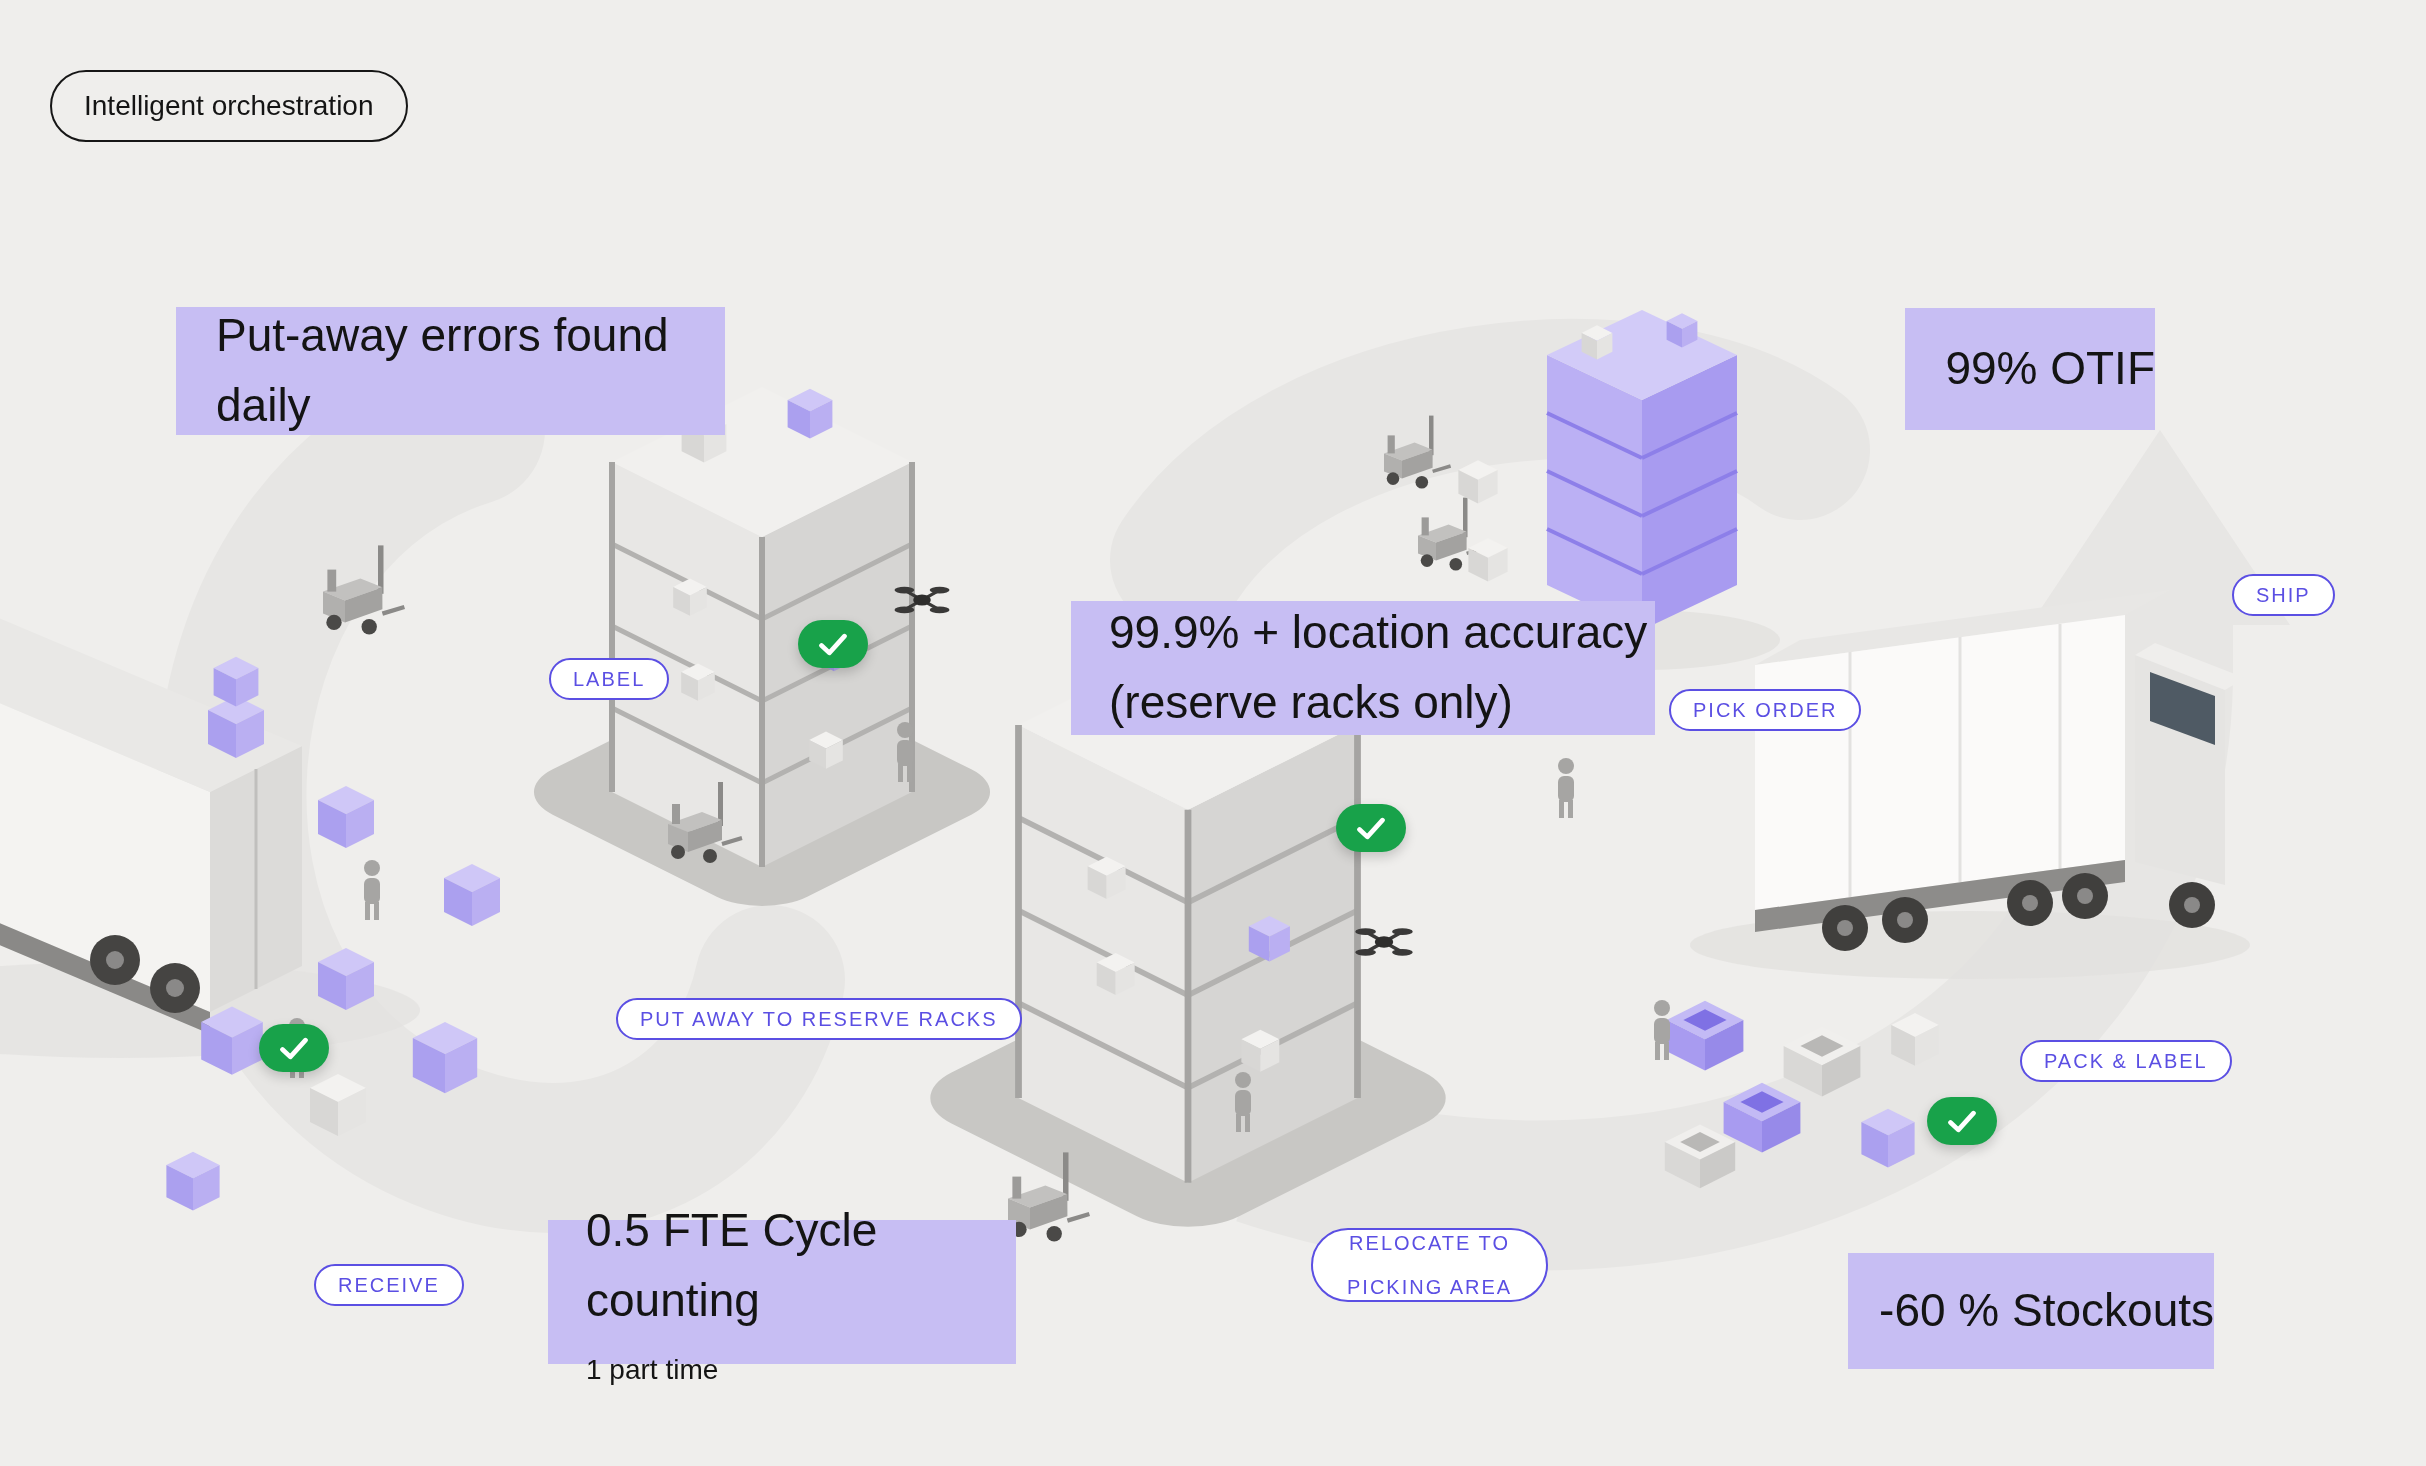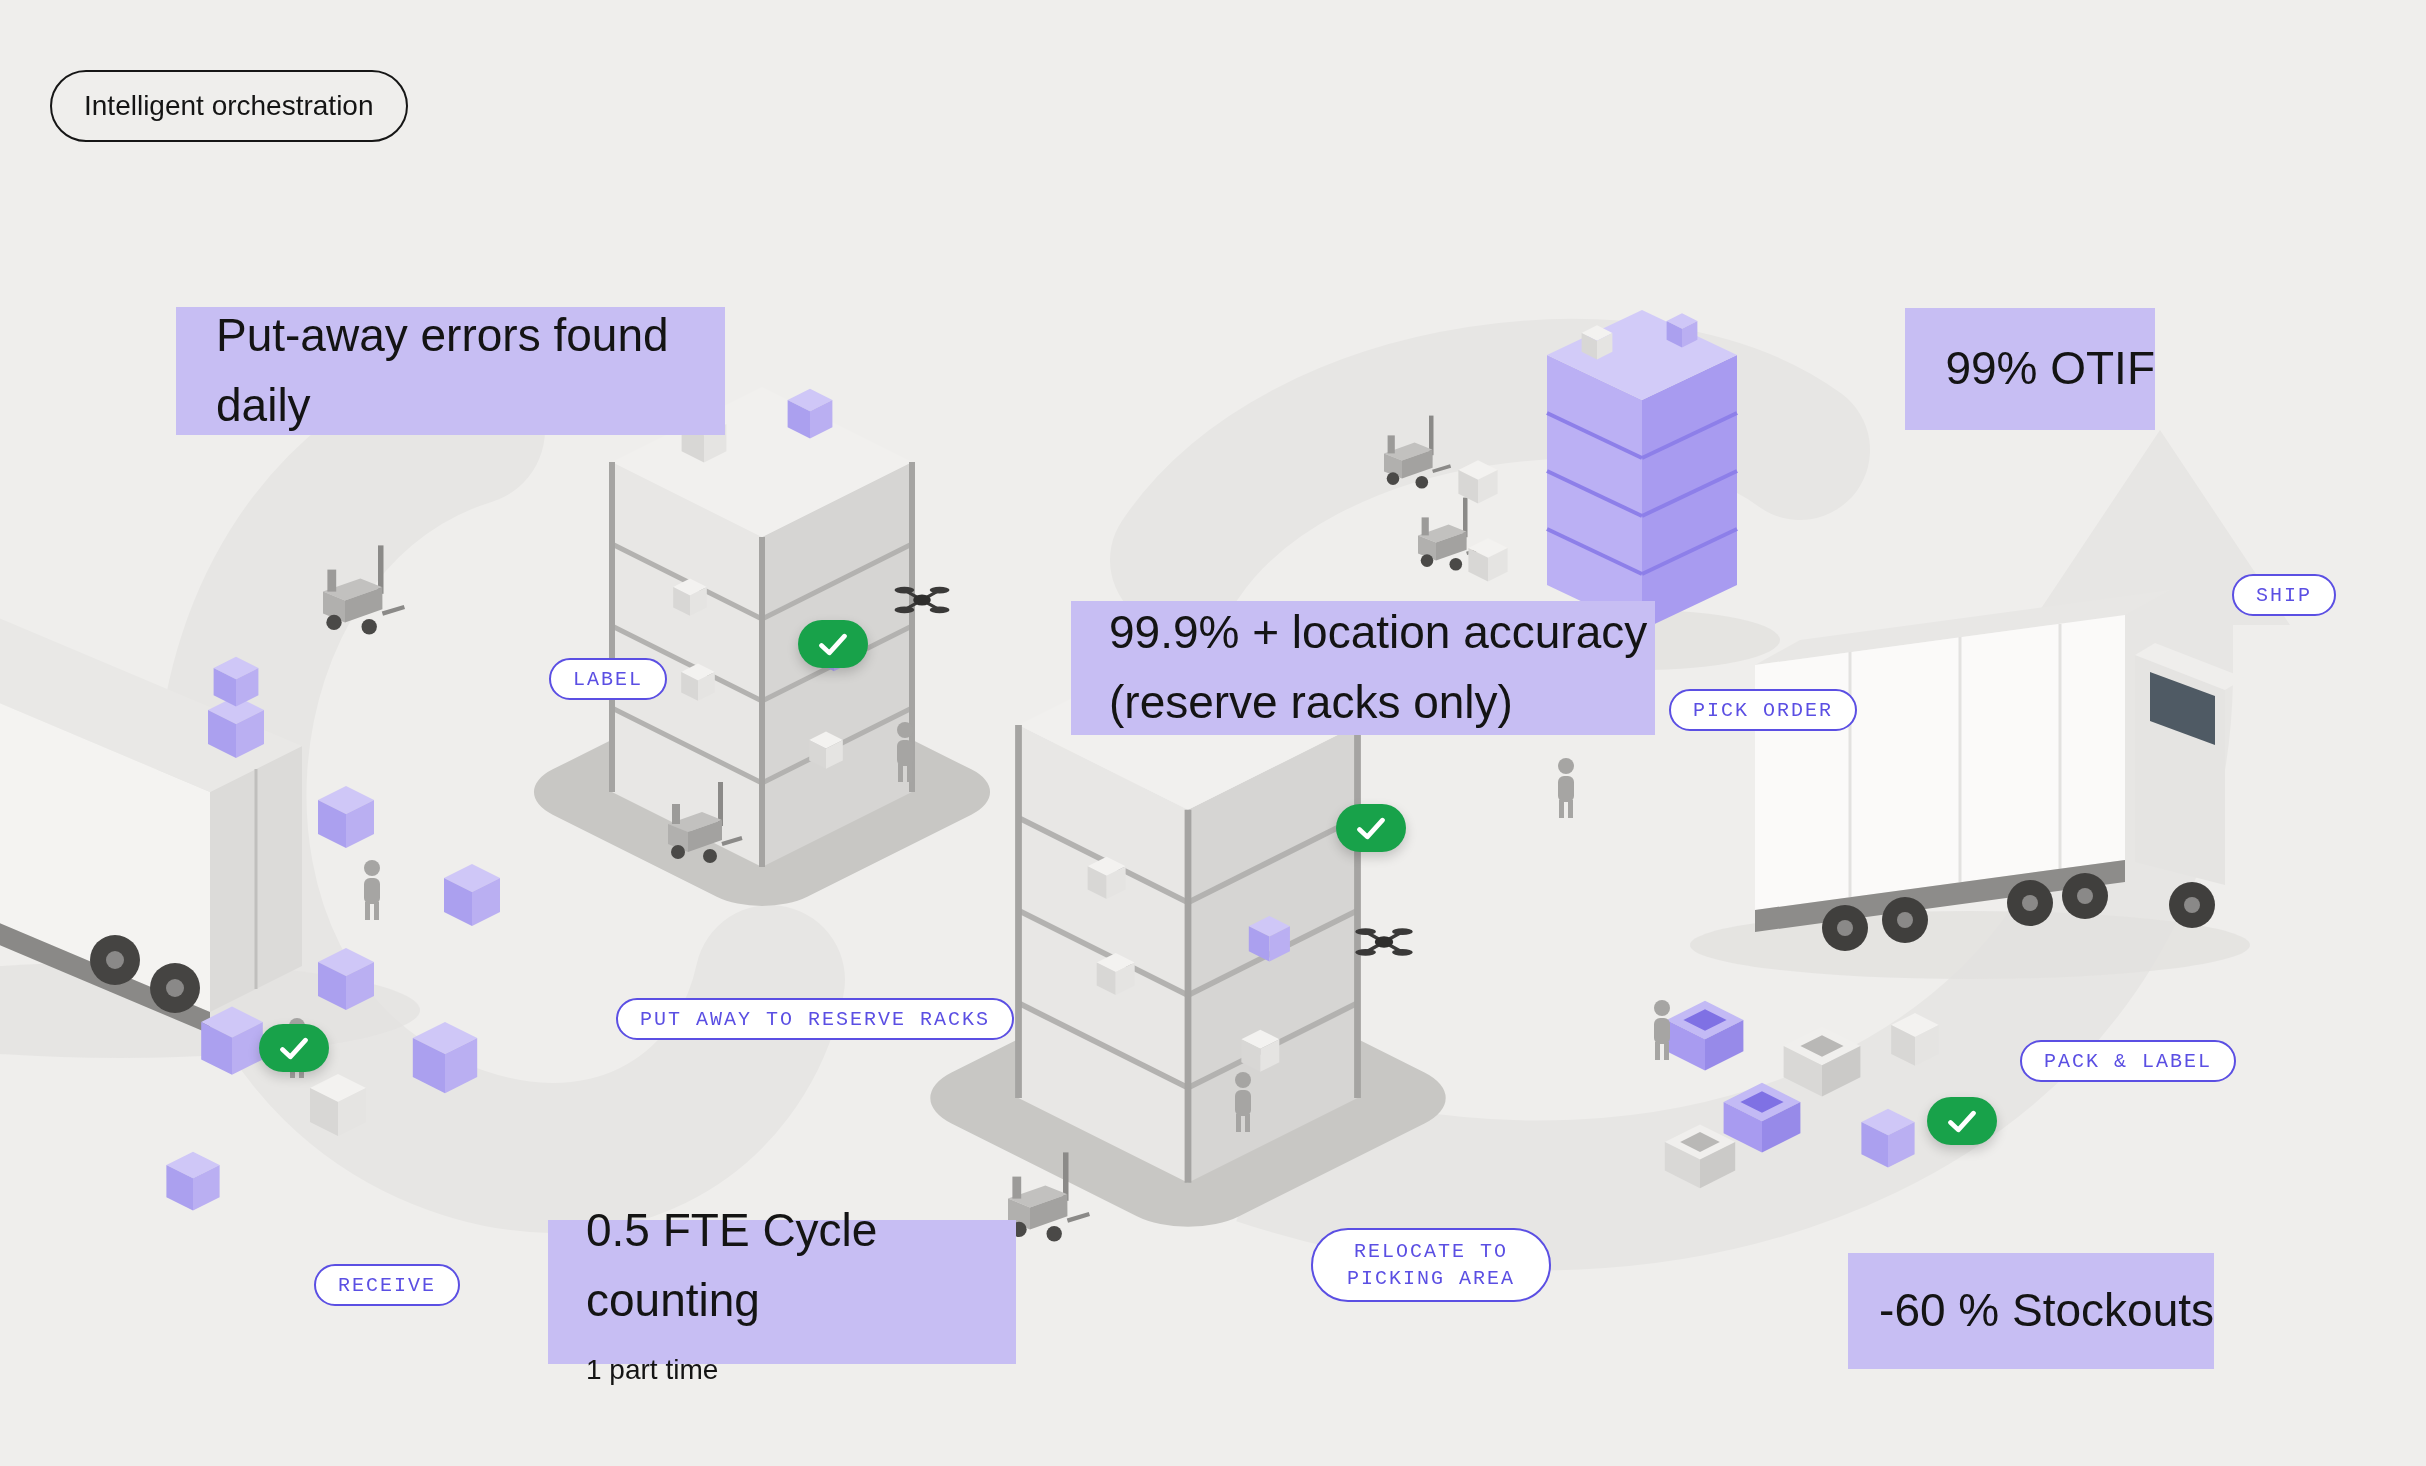--- a/index.html
+++ b/index.html
@@ -36,39 +36,40 @@
     justify-content: center;
   }
   .callout.center { align-items: flex-end; text-align: center; }
   .callout .big { font-size: 46px; line-height: 1.52; color: #141414; }
   .callout .small { font-size: 28px; line-height: 1.3; margin-top: 16px; color: #141414; }
 
   .pill {
     position: absolute;
     display: inline-flex;
     align-items: center;
-    justify-content: center;
+    justify-content: flex-start;
     height: 42px;
     padding: 0 22px;
     background: #ffffff;
     border: 2px solid #5b4fe3;
     border-radius: 22px;
     color: #5b4fe3;
-    font-family: Liberation Mono, monospace;
+    font-family: Liberation Sans, sans-serif;
     font-size: 20px;
     letter-spacing: 2px;
     white-space: nowrap;
   }
   .pill.two-line {
     flex-direction: column;
     height: 74px;
     border-radius: 38px;
     line-height: 27px;
     padding: 0 34px;
     text-align: center;
+    gap: 17px;
   }
 
   .check {
     position: absolute;
     width: 70px;
     height: 48px;
     border-radius: 24px;
     background: #18a24a;
     display: flex;
     align-items: center;

